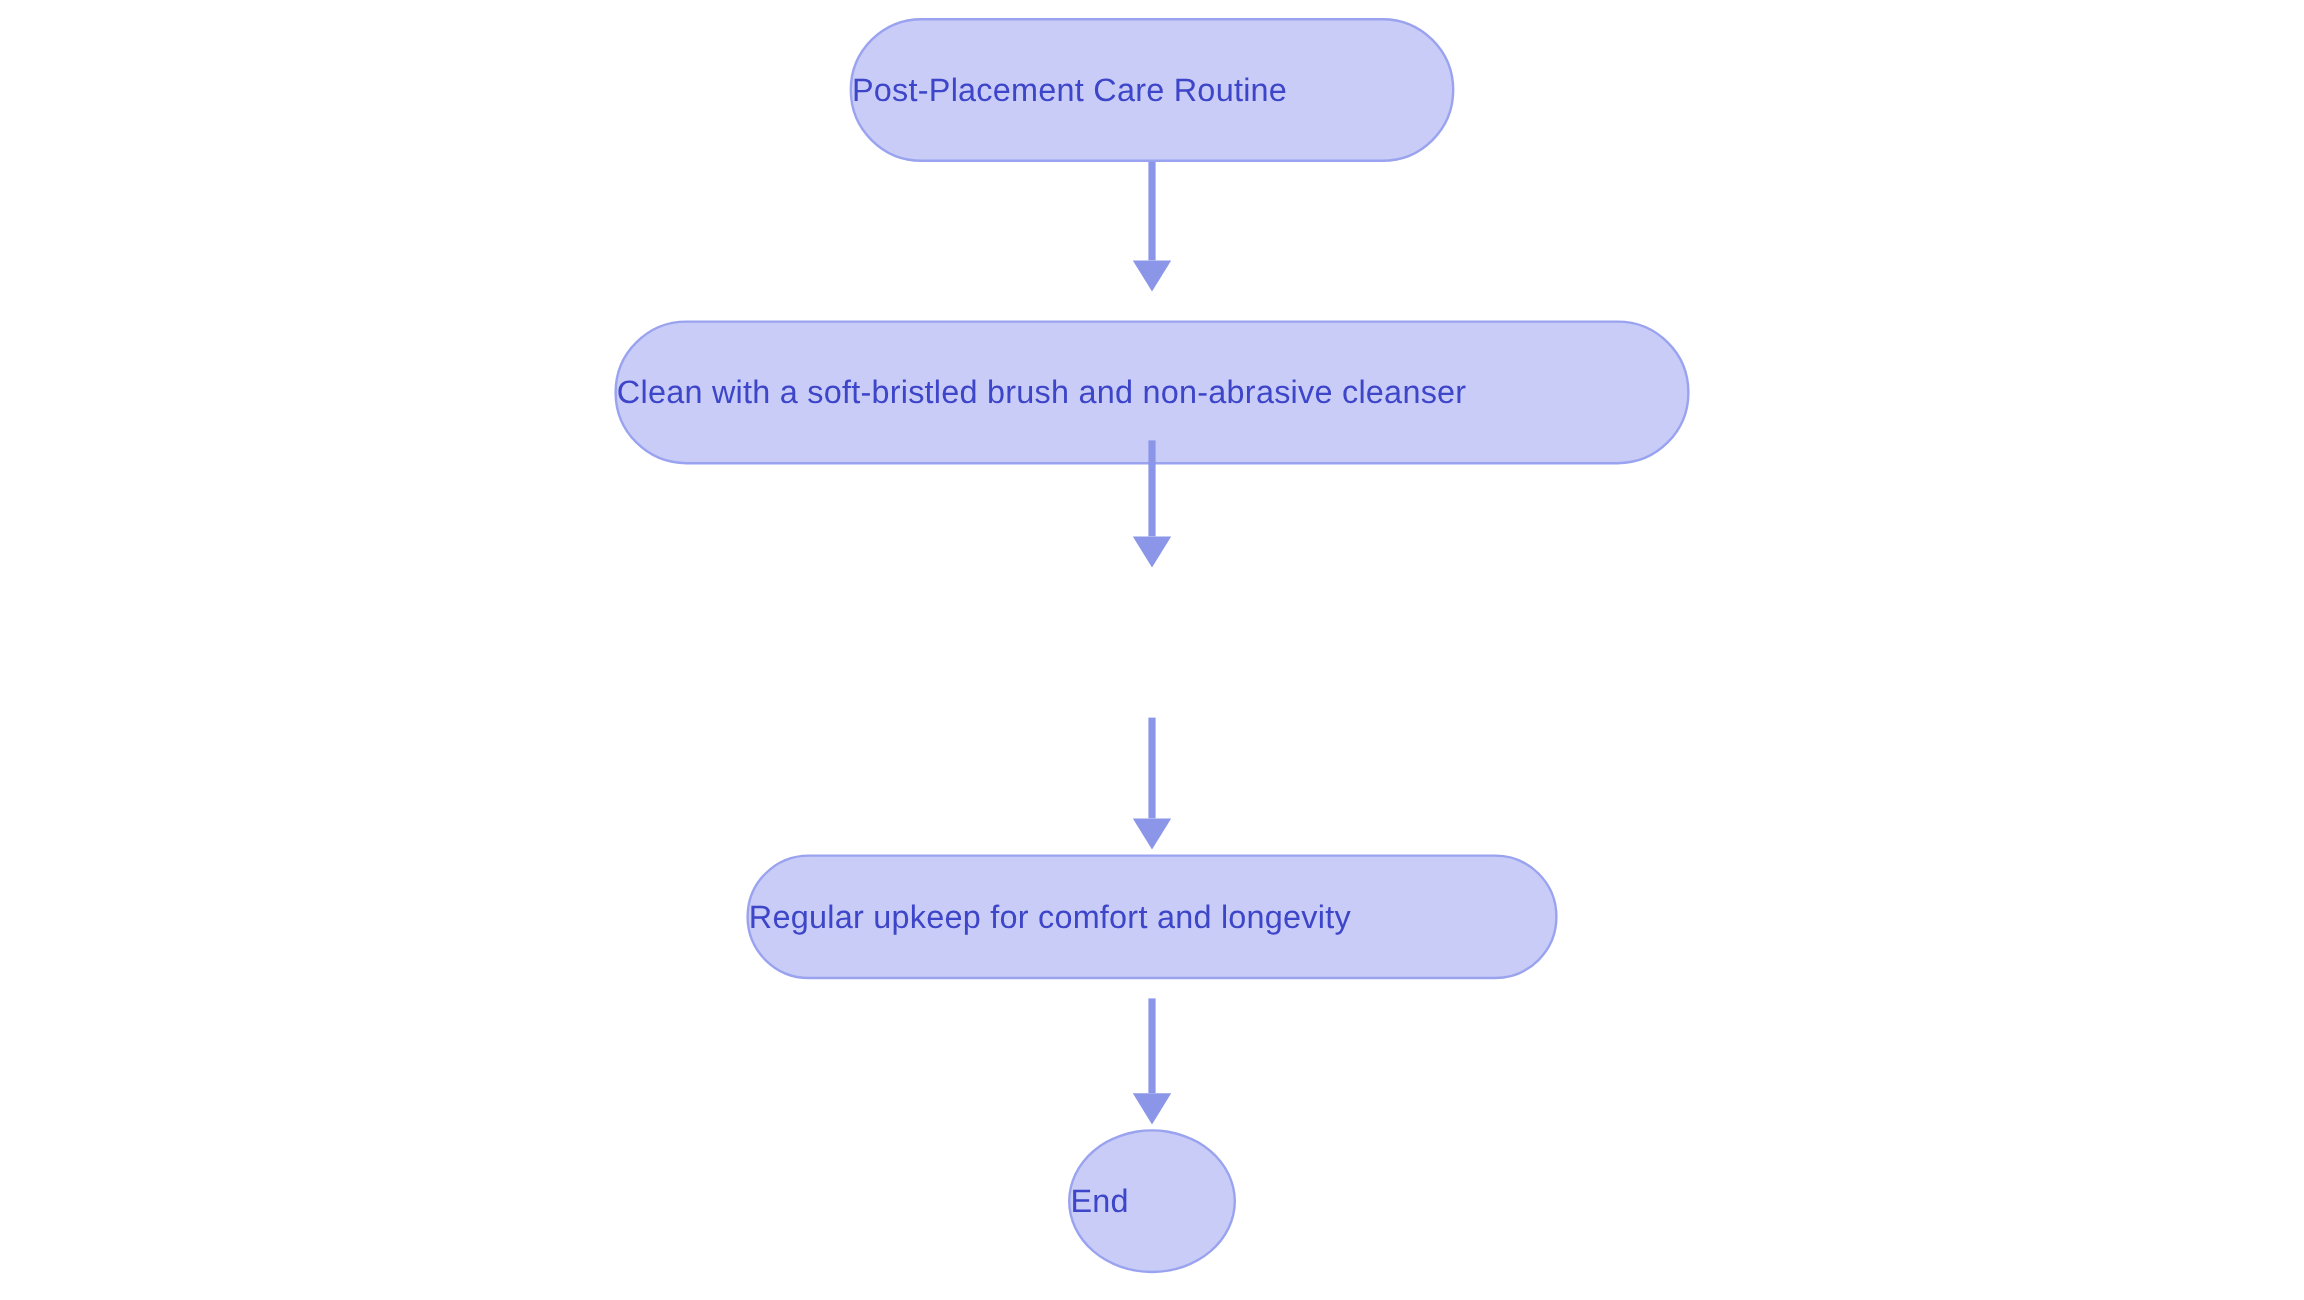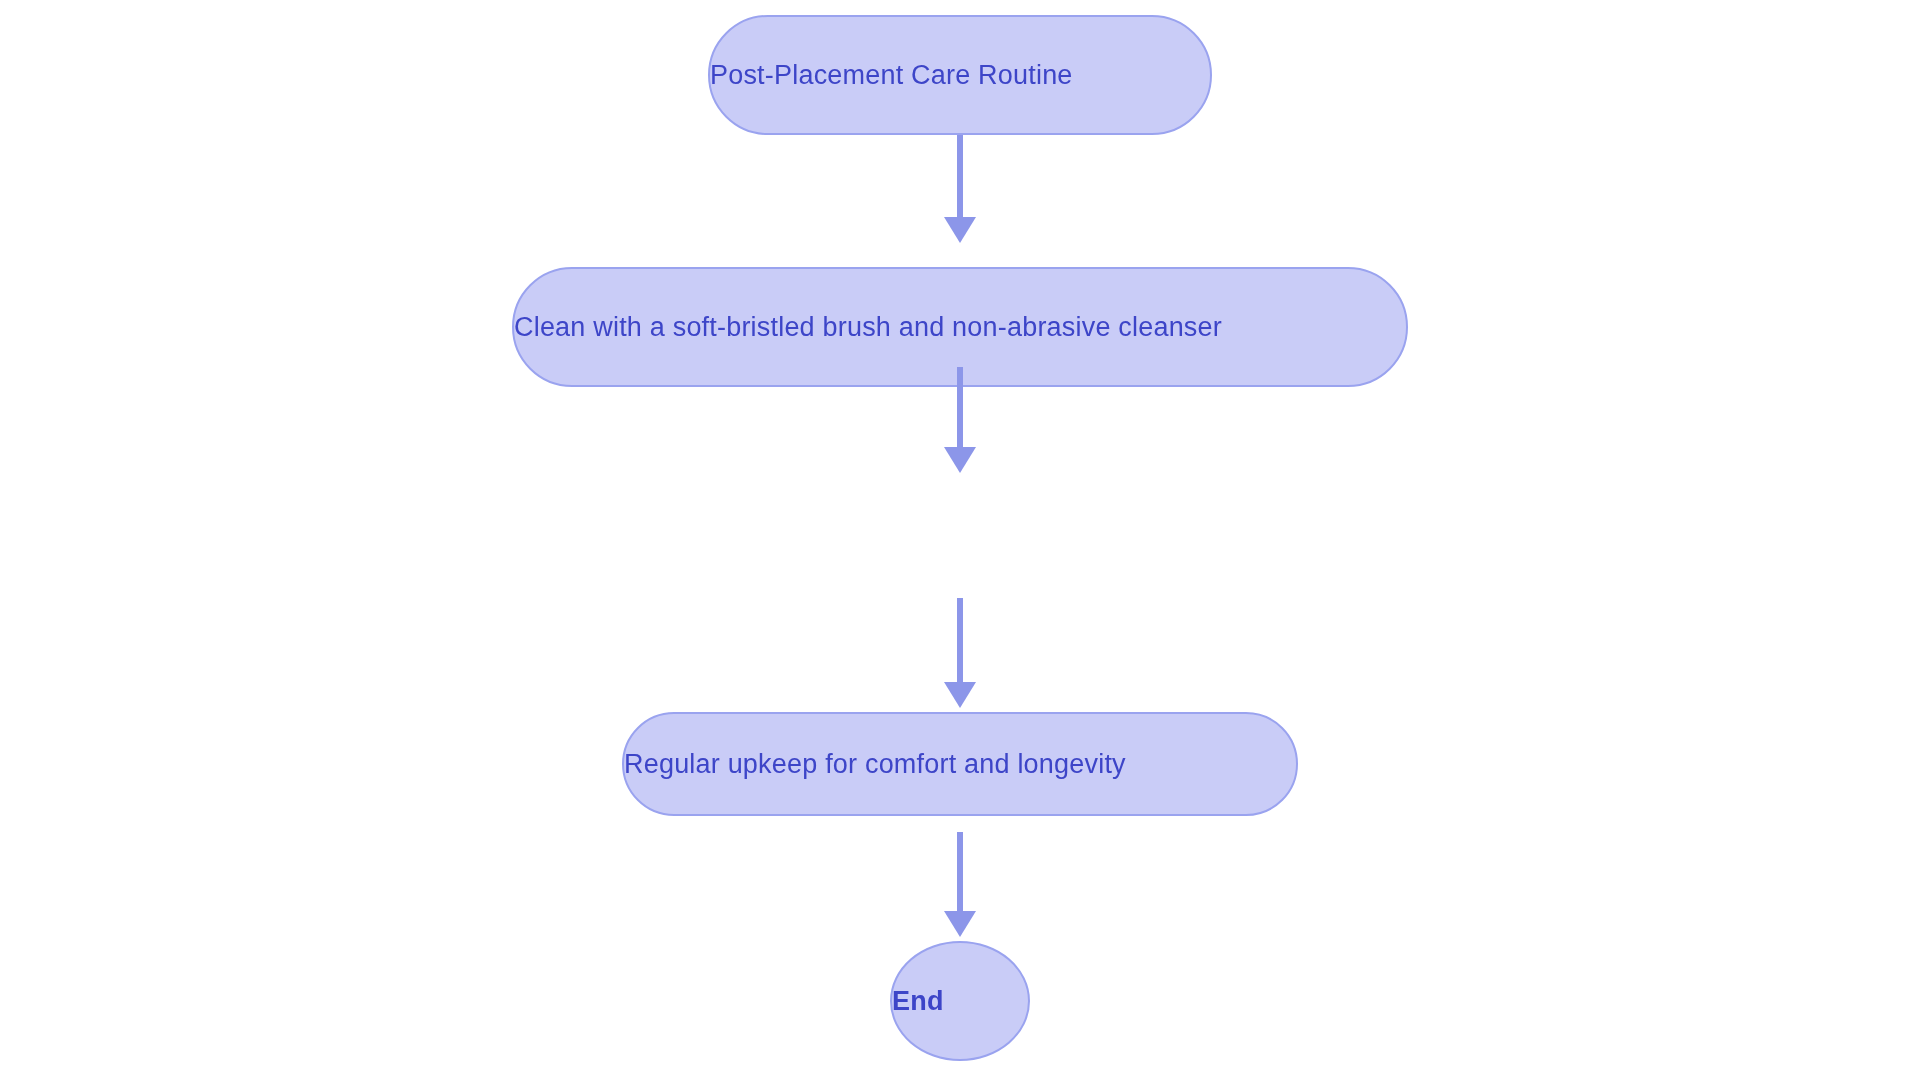--- a/index.html
+++ b/index.html
@@ -34,21 +34,21 @@
     font-size: 27px;
     letter-spacing: 0.2px;
   }
   .stadium { border-radius: 60px; }
   .ellipse { border-radius: 50%; }
 
   .n1 { left: 708px; top: 15px;  width: 504px; height: 120px; }
   .n2 { left: 512px; top: 247px; width: 896px; height: 120px; margin-top: 20px; }
   .n3 { left: 646px; top: 478px; width: 628px; height: 120px; }
   .n4 { left: 622px; top: 712px; width: 676px; height: 104px; }
-  .n5 { left: 890px; top: 941px; width: 140px; height: 120px; font-weight: bold; }
+  .n5 { left: 890px; top: 941px; width: 140px; height: 120px; }
 
   .edge {
     position: absolute;
     left: 944px;
     width: 32px;
     display: flex;
     flex-direction: column;
     align-items: center;
   }
   .edge-line {

